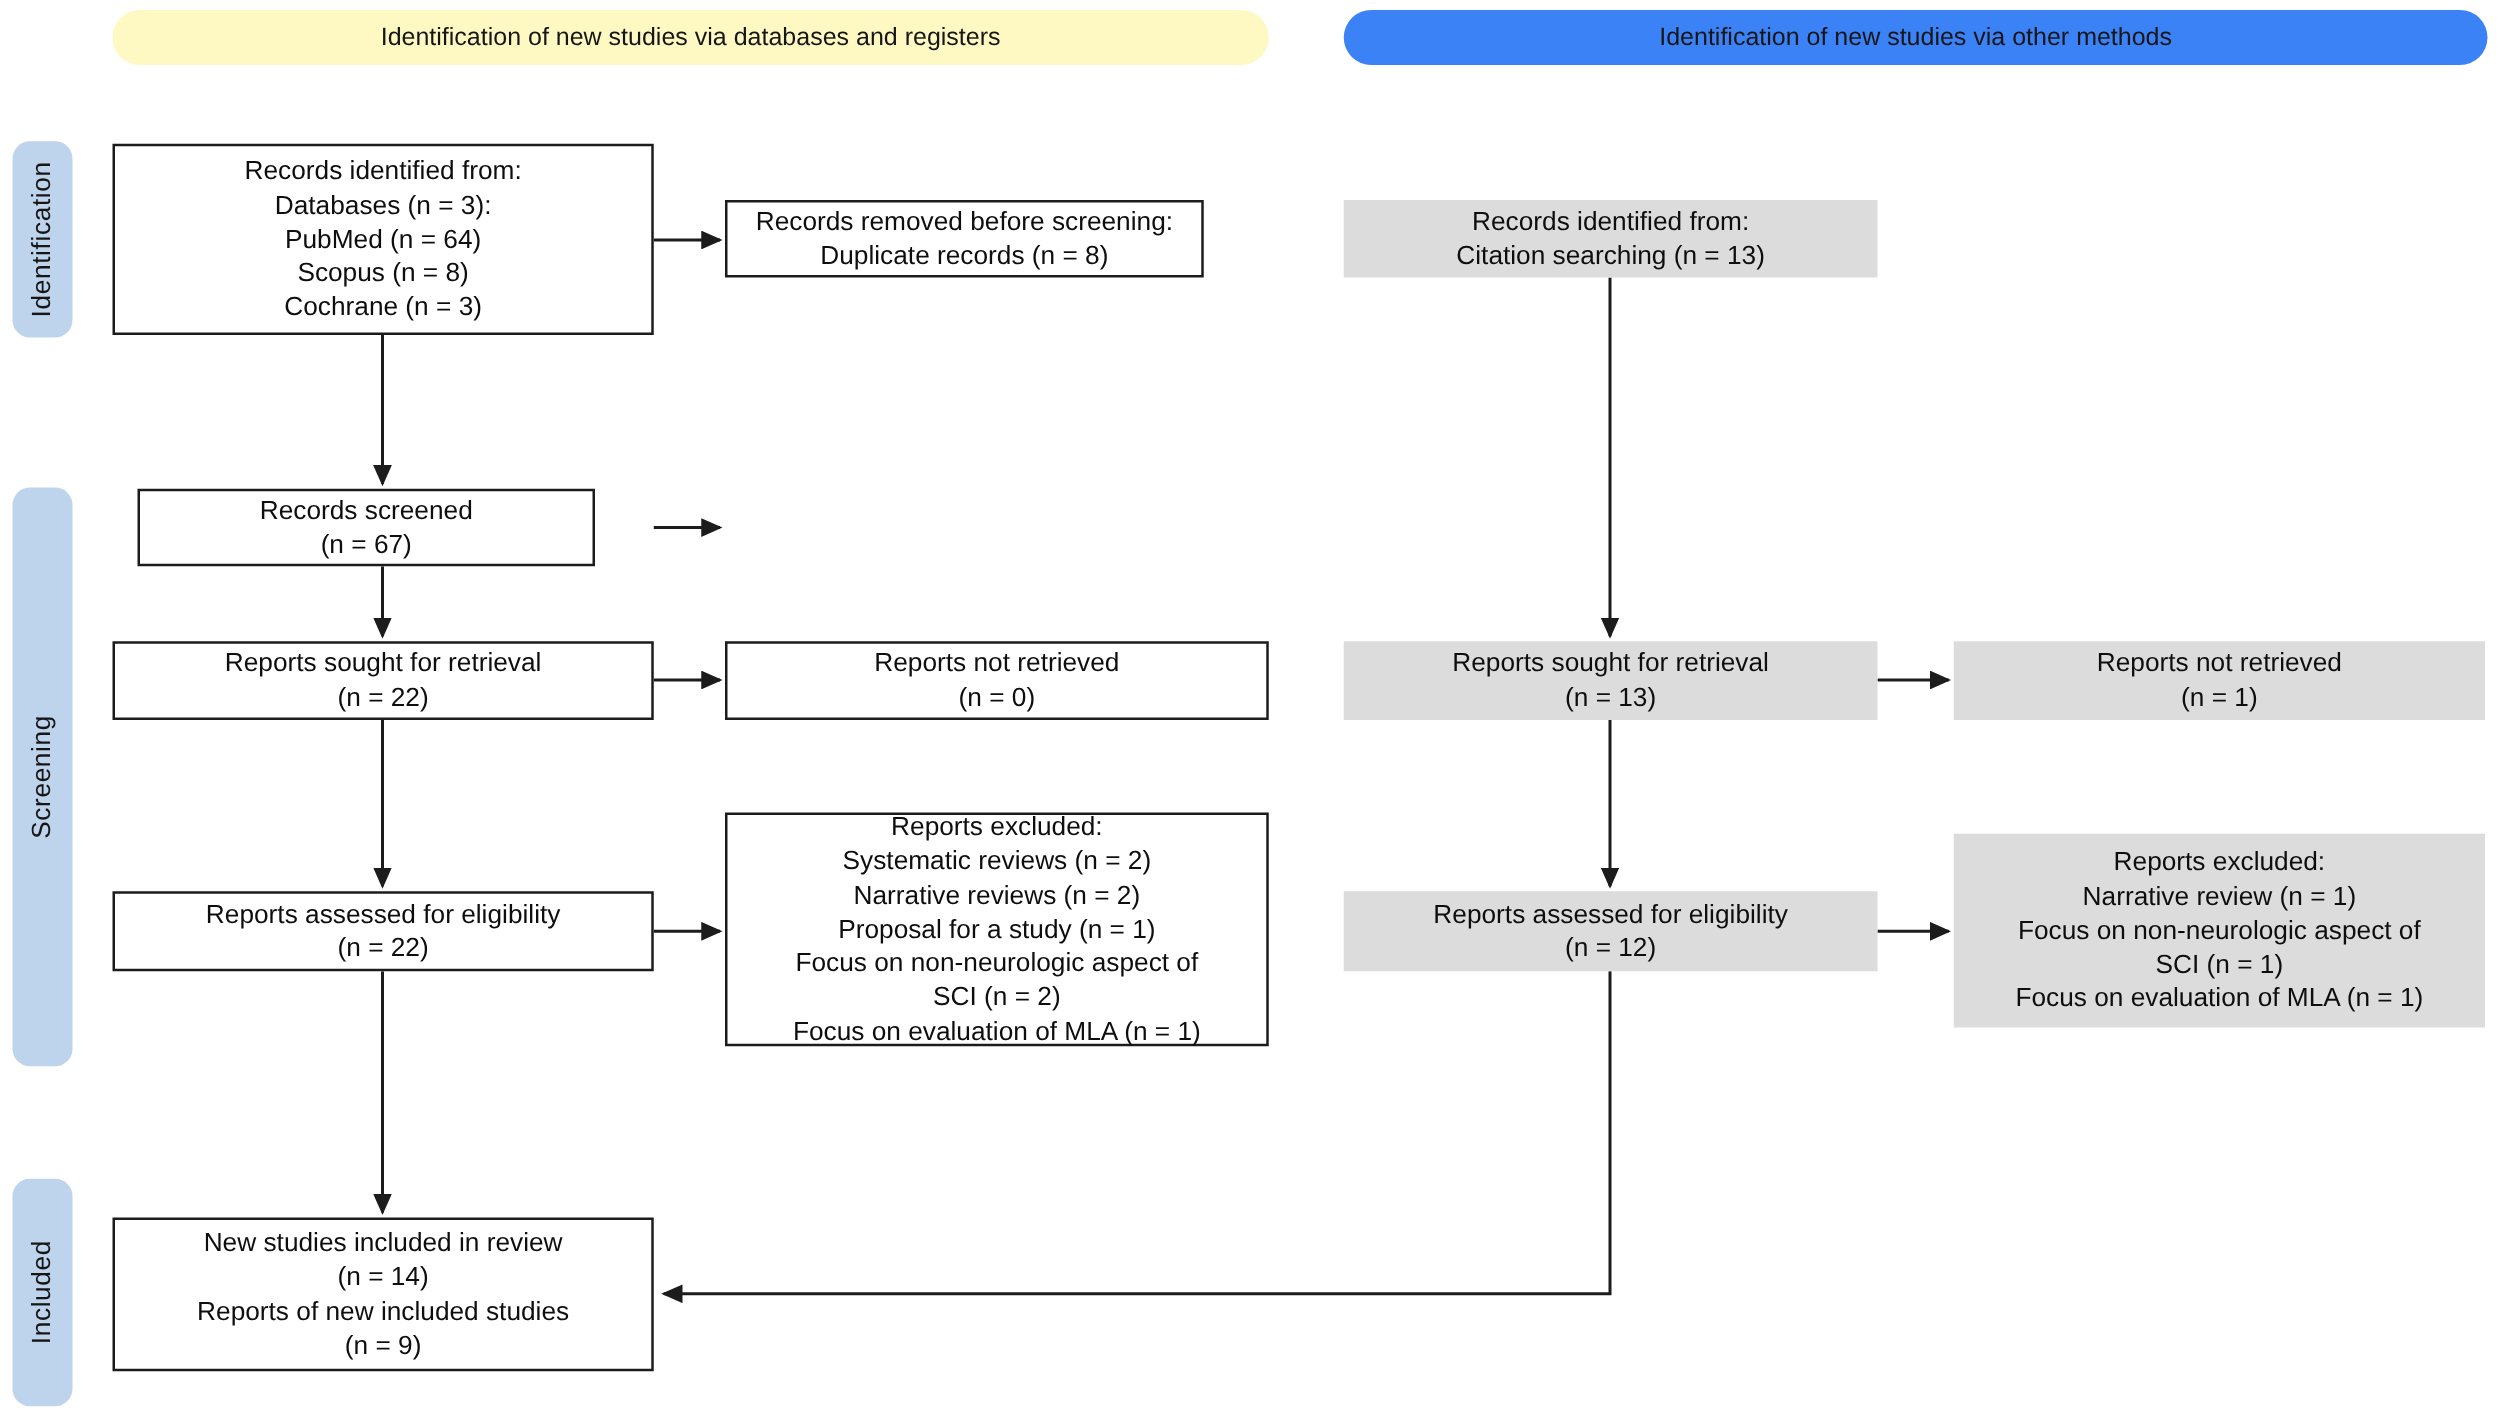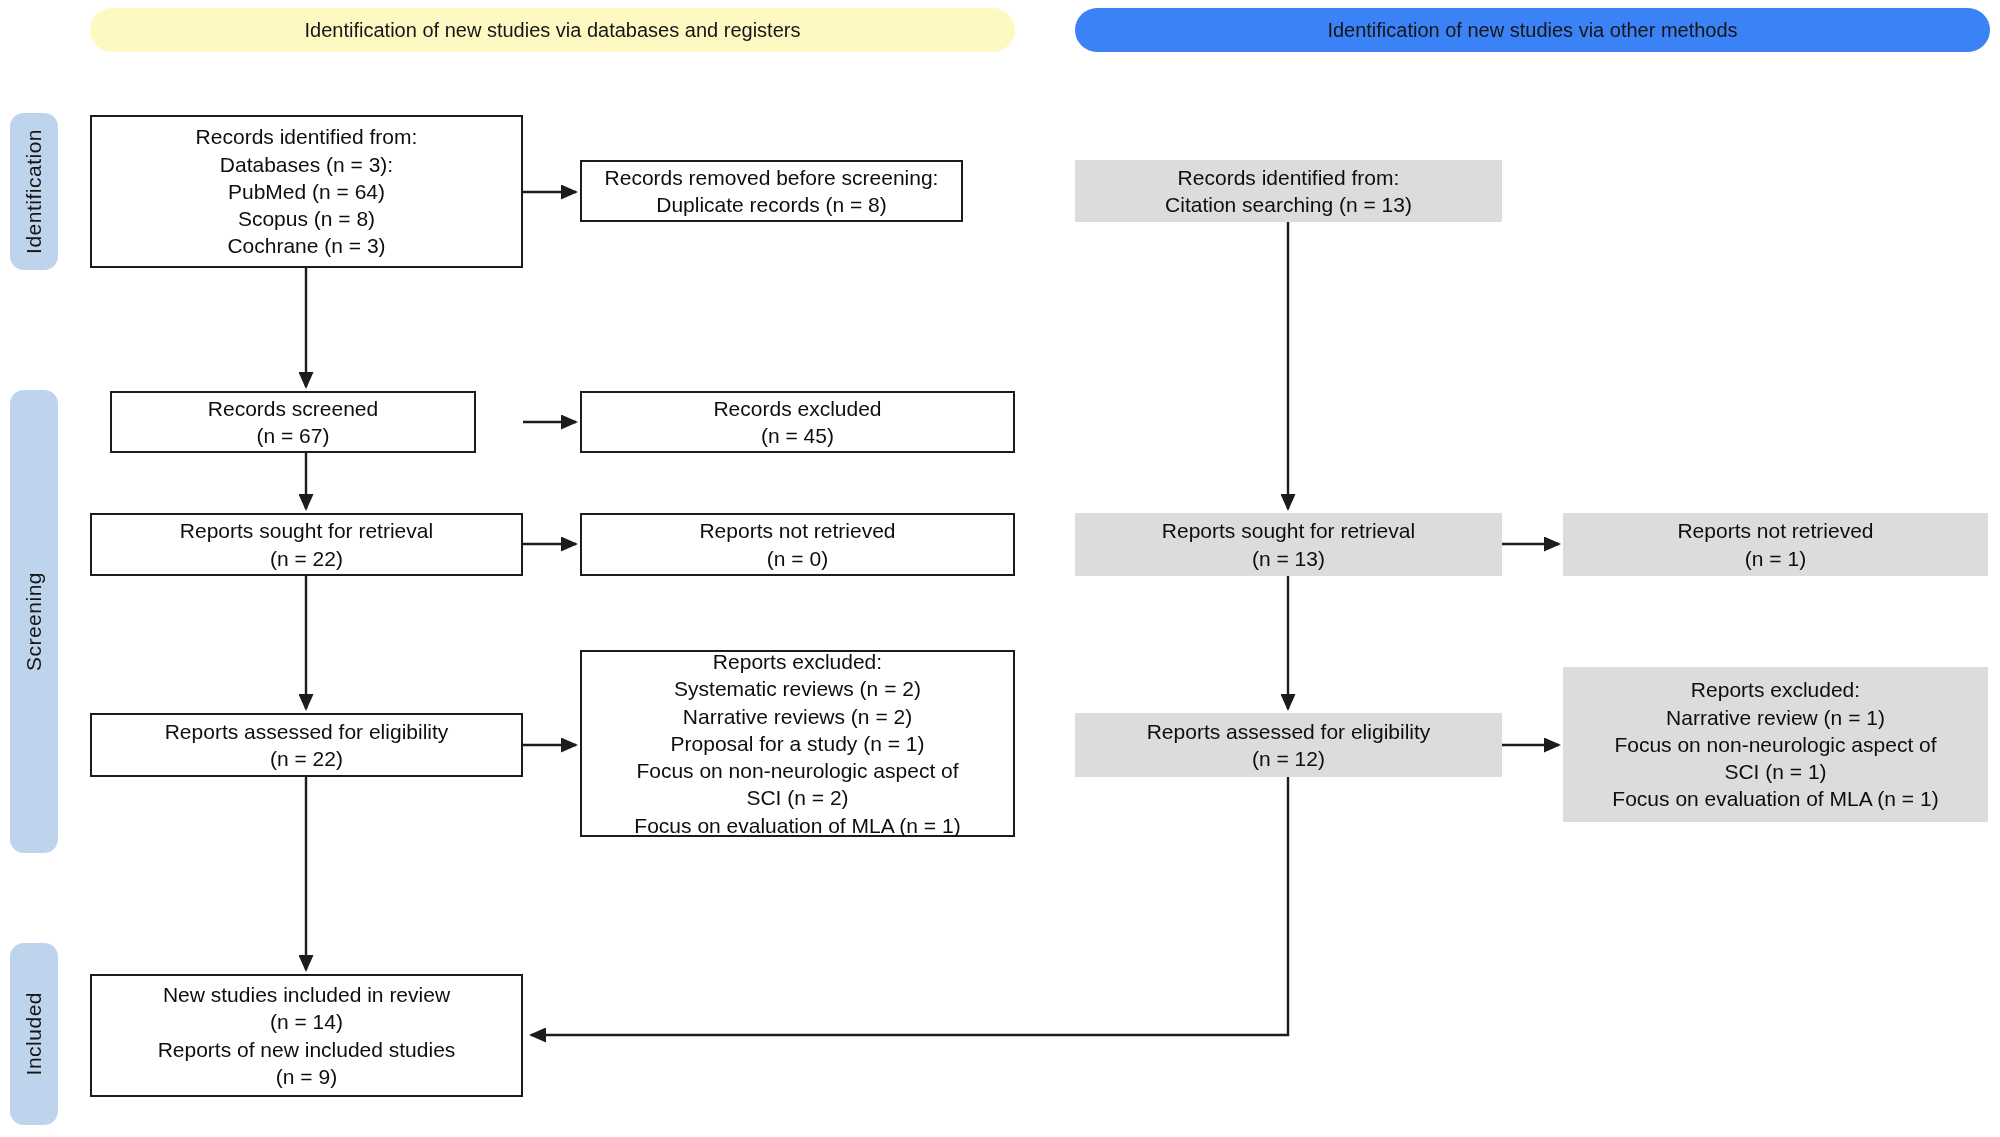--- a/index.html
+++ b/index.html
@@ -128,24 +128,20 @@
     <span>New studies included in review
 (n = 14)
 Reports of new included studies
 (n = 9)</span>
   </div>
 
   <div class="box white" style="left:580px; top:160px; width:383px; height:62px;">
     <span>Records removed before screening:
 Duplicate records (n = 8)</span>
   </div>
-  <div class="box white" style="left:580px; top:391px; width:435px; height:62px;">
-    <span>Records excluded
-(n = 45)</span>
-  </div>
   <div class="box white" style="left:580px; top:513px; width:435px; height:63px;">
     <span>Reports not retrieved
 (n = 0)</span>
   </div>
   <div class="box white" style="left:580px; top:650px; width:435px; height:187px;">
     <span>Reports excluded:
 Systematic reviews (n = 2)
 Narrative reviews (n = 2)
 Proposal for a study (n = 1)
 Focus on non-neurologic aspect of

